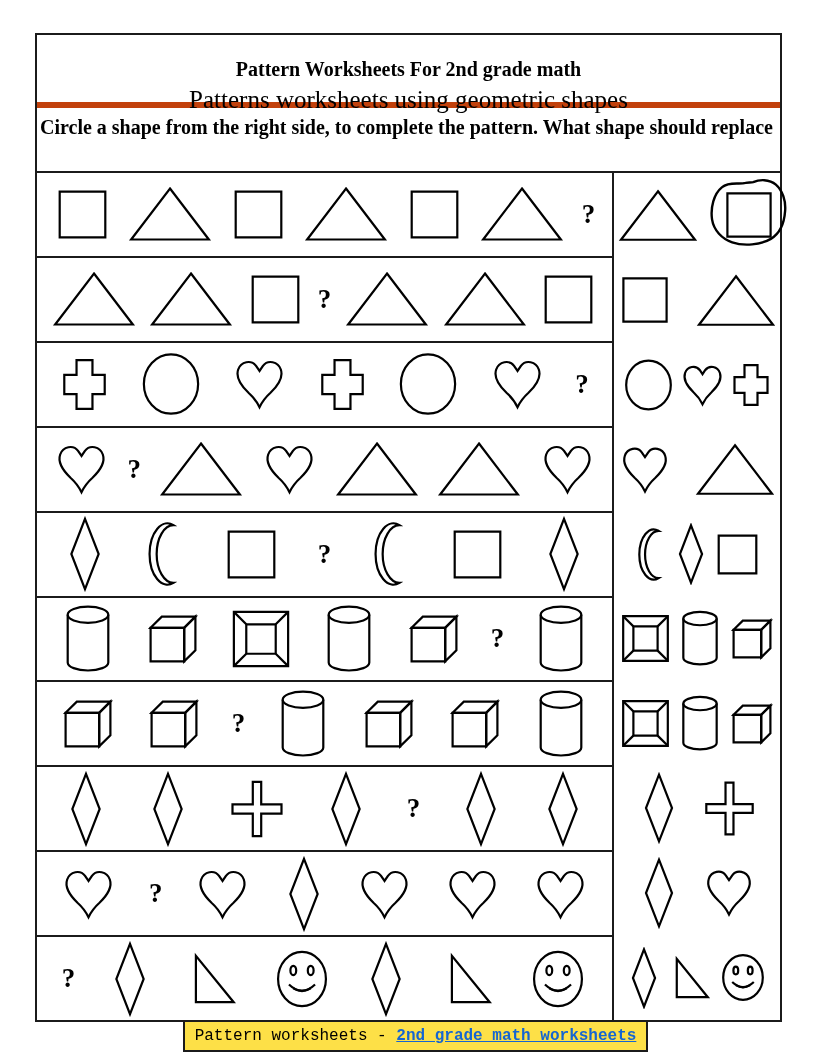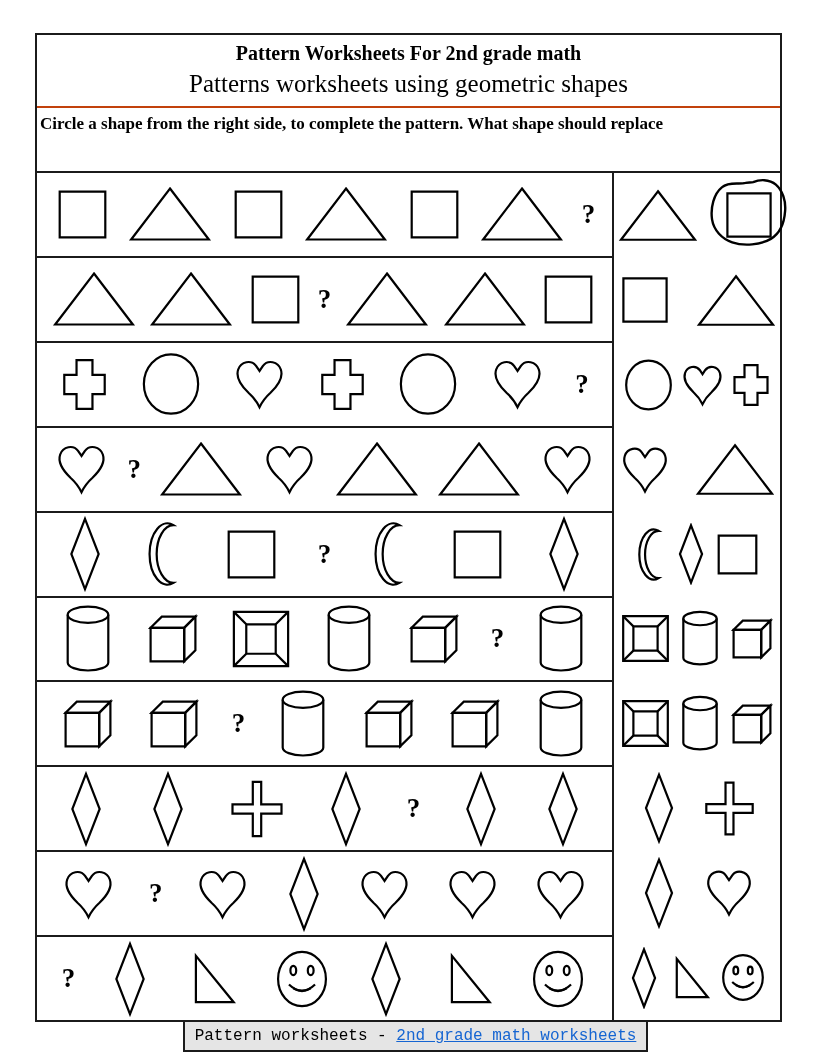--- a/index.html
+++ b/index.html
@@ -1,42 +1,42 @@
 <!DOCTYPE html>
 <html><head>
 <meta charset="utf-8">
 <style>
   html,body{margin:0;padding:0;background:#ffffff;}
   .page{position:relative;width:816px;height:1056px;background:#ffffff;
         font-family:"Liberation Serif", serif;color:#000;overflow:hidden;}
   .sheet{position:absolute;left:35px;top:33px;width:747px;height:989px;
          border:2px solid #1b1b1b;box-sizing:border-box;background:#fff;}
-  .title-block{height:73px;border-bottom:2px solid #c2410c;box-sizing:border-box;
-               text-align:center;padding-top:4px;}
+  .title-block{height:73px;border-bottom:6px solid #c2410c;box-sizing:border-box;
+               text-align:center;padding-top:20px;}
   .title{font-weight:bold;font-size:20px;line-height:1.45;}
   .subtitle{font-size:25px;line-height:1.3;}
   .instructions{height:65px;border-bottom:2px solid #1b1b1b;box-sizing:border-box;
-                font-weight:bold;font-size:17px;line-height:1.7;padding:2px 3px 0 3px;}
+                font-weight:bold;font-size:20px;line-height:1.7;padding:2px 3px 0 3px;}
   .grid{display:flex;height:847px;}
   .pattern-col{width:575px;display:flex;flex-direction:column;}
   .pattern-row{flex:1 1 0;border-bottom:2px solid #1b1b1b;display:flex;
                align-items:center;justify-content:space-around;padding:0 8px;box-sizing:border-box;}
   .pattern-row:last-child{border-bottom:none;}
   .choices-col{flex:1;border-left:2px solid #1b1b1b;display:flex;flex-direction:column;box-sizing:border-box;}
   .choice-group{flex:1 1 0;display:flex;align-items:center;justify-content:center;}
   .choice-group.n2{gap:24px;}
   .choice-group.n3{gap:6px;}
   .shape-svg{display:block;}
   .qmark{font-weight:bold;font-size:27px;line-height:1;display:inline-block;
          font-family:"Liberation Serif", serif;}
   .example-wrap{position:relative;display:flex;}
   .circle-mark{position:absolute;left:-15px;top:-11px;width:calc(100% + 30px);
                height:calc(100% + 24px);pointer-events:none;}
   .footer-bar{position:absolute;left:183px;top:1020px;width:465px;height:32px;
-              border:2px solid #1b1b1b;box-sizing:border-box;background:#e5e5e5;
+              border:2px solid #1b1b1b;box-sizing:border-box;background:#fde047;
               display:flex;align-items:center;justify-content:center;
               font-family:"Liberation Mono", monospace;font-size:16px;white-space:pre;}
   .footer-bar a{text-decoration:underline;}
 </style>
 </head>
 <body>
 
 <div class="page">
   <div class="sheet">
     <div class="title-block">
@@ -577,15 +577,15 @@
                 <ellipse vector-effect="non-scaling-stroke" cx="52" cy="29" rx="4" ry="6"></ellipse>
                 <path vector-effect="non-scaling-stroke" d="M22,47 Q40,63 58,47"></path>
                 <path vector-effect="non-scaling-stroke" d="M28,52 Q40,59 52,52"></path>
               </g>
             </svg>
           </div>
         </div>
     </div>
   </div>
   <div class="footer-bar">
-    <span>Pattern worksheets - </span><a href="#" style="color: rgb(21, 101, 210);">2nd grade math worksheets</a>
+    <span>Pattern worksheets - </span><a href="#" style="color: rgb(21, 101, 210); font-weight: bold;">2nd grade math worksheets</a>
   </div>
 </div>
 
 </body></html>

